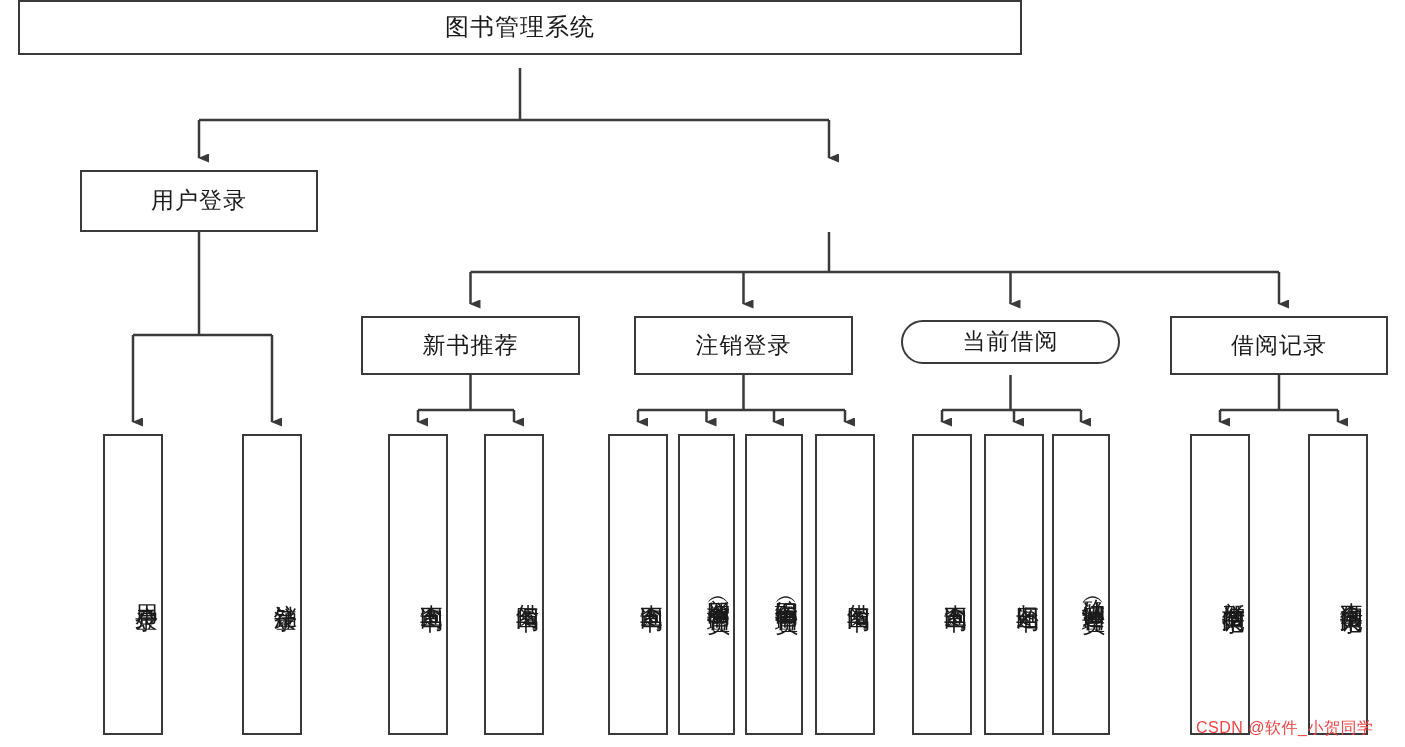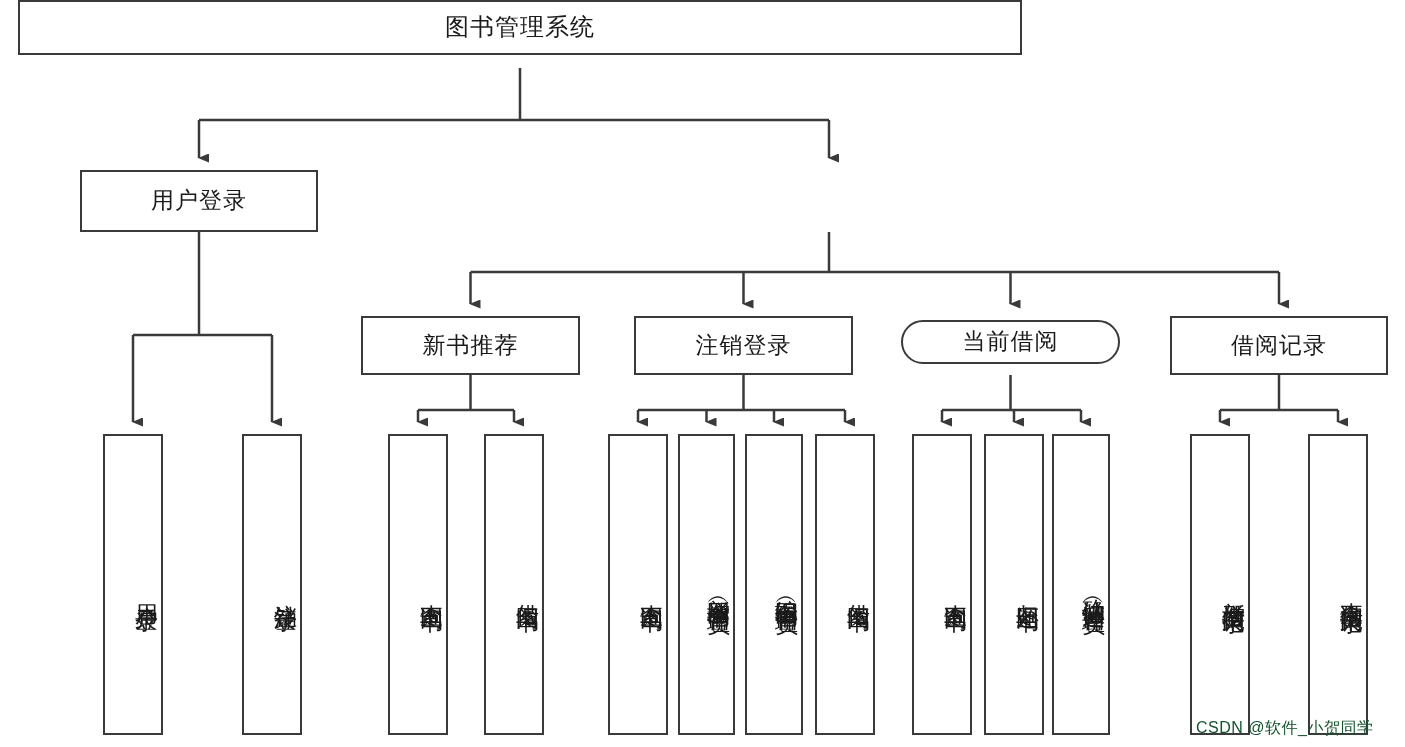--- a/index.html
+++ b/index.html
@@ -56,21 +56,21 @@
     text-align: left;
   }
   .node-v span {
     writing-mode: vertical-rl;
     text-orientation: upright;
     display: block;
   }
   .watermark {
     position: absolute;
     font-size: 16px;
-    color: #14532d;
+    color: #ef4444;
     white-space: nowrap;
     letter-spacing: 0.5px;
   }
 </style>
 </head>
 <body>
 
 <div id="canvas">
 
   <svg id="wires" viewBox="0 0 1405 747" xmlns="http://www.w3.org/2000/svg">

